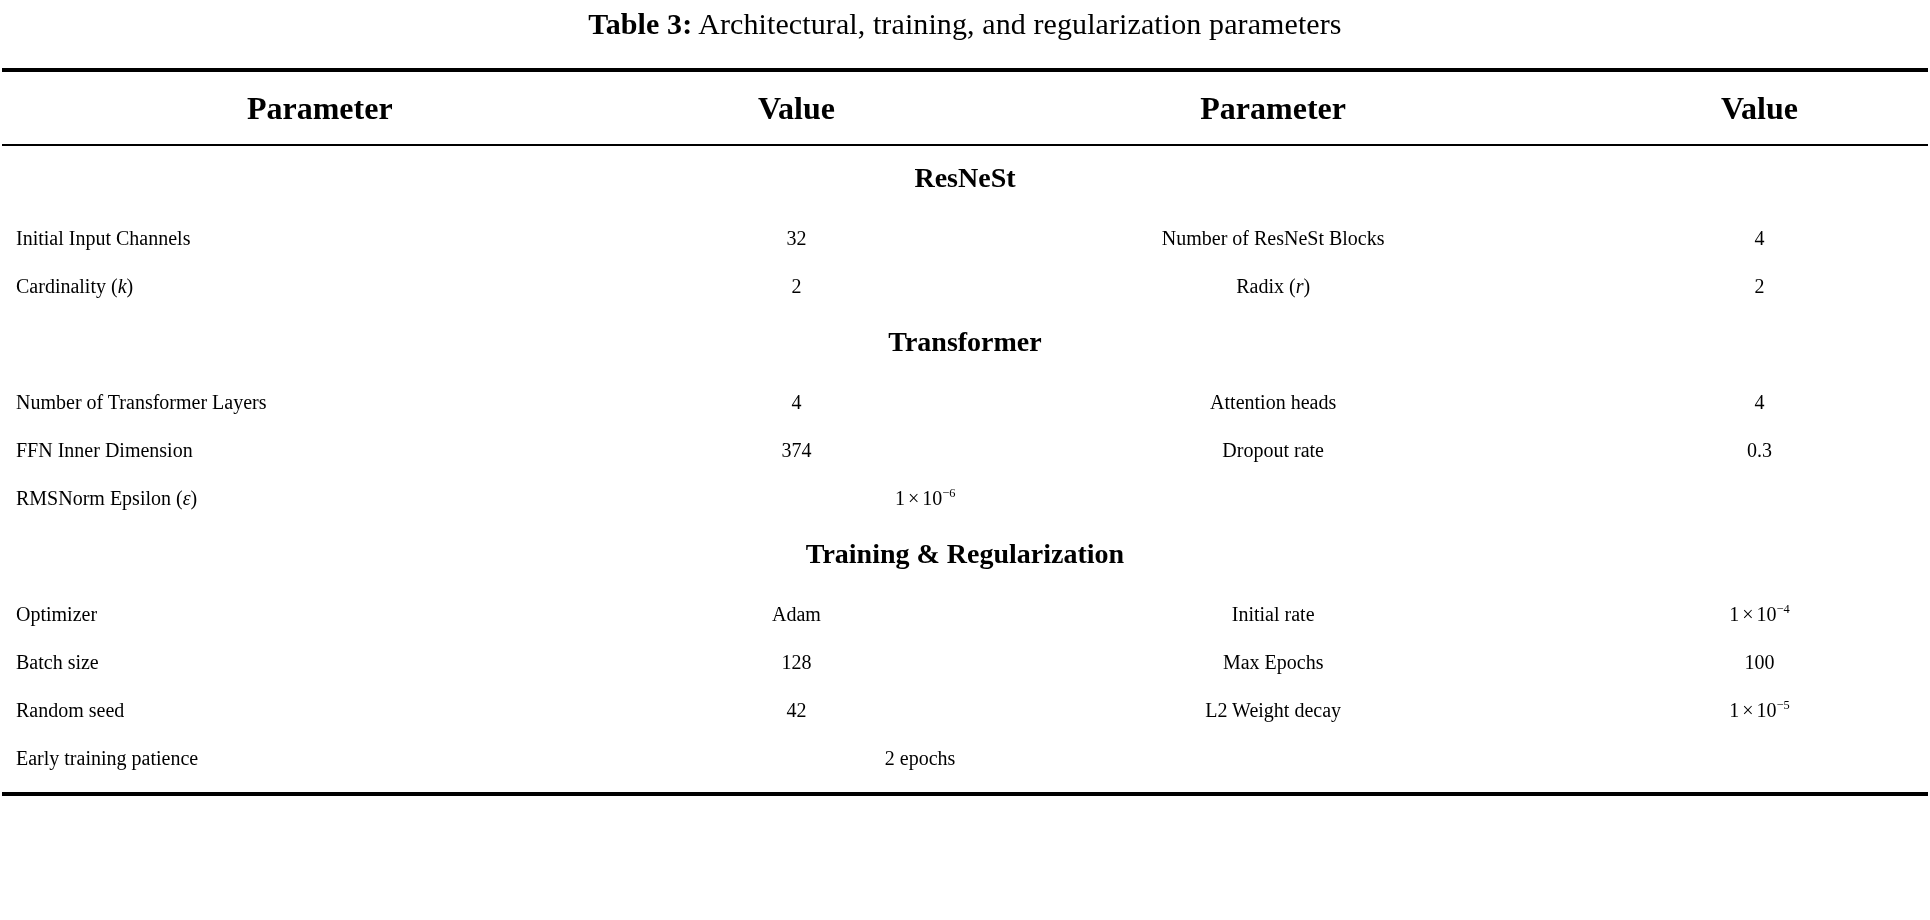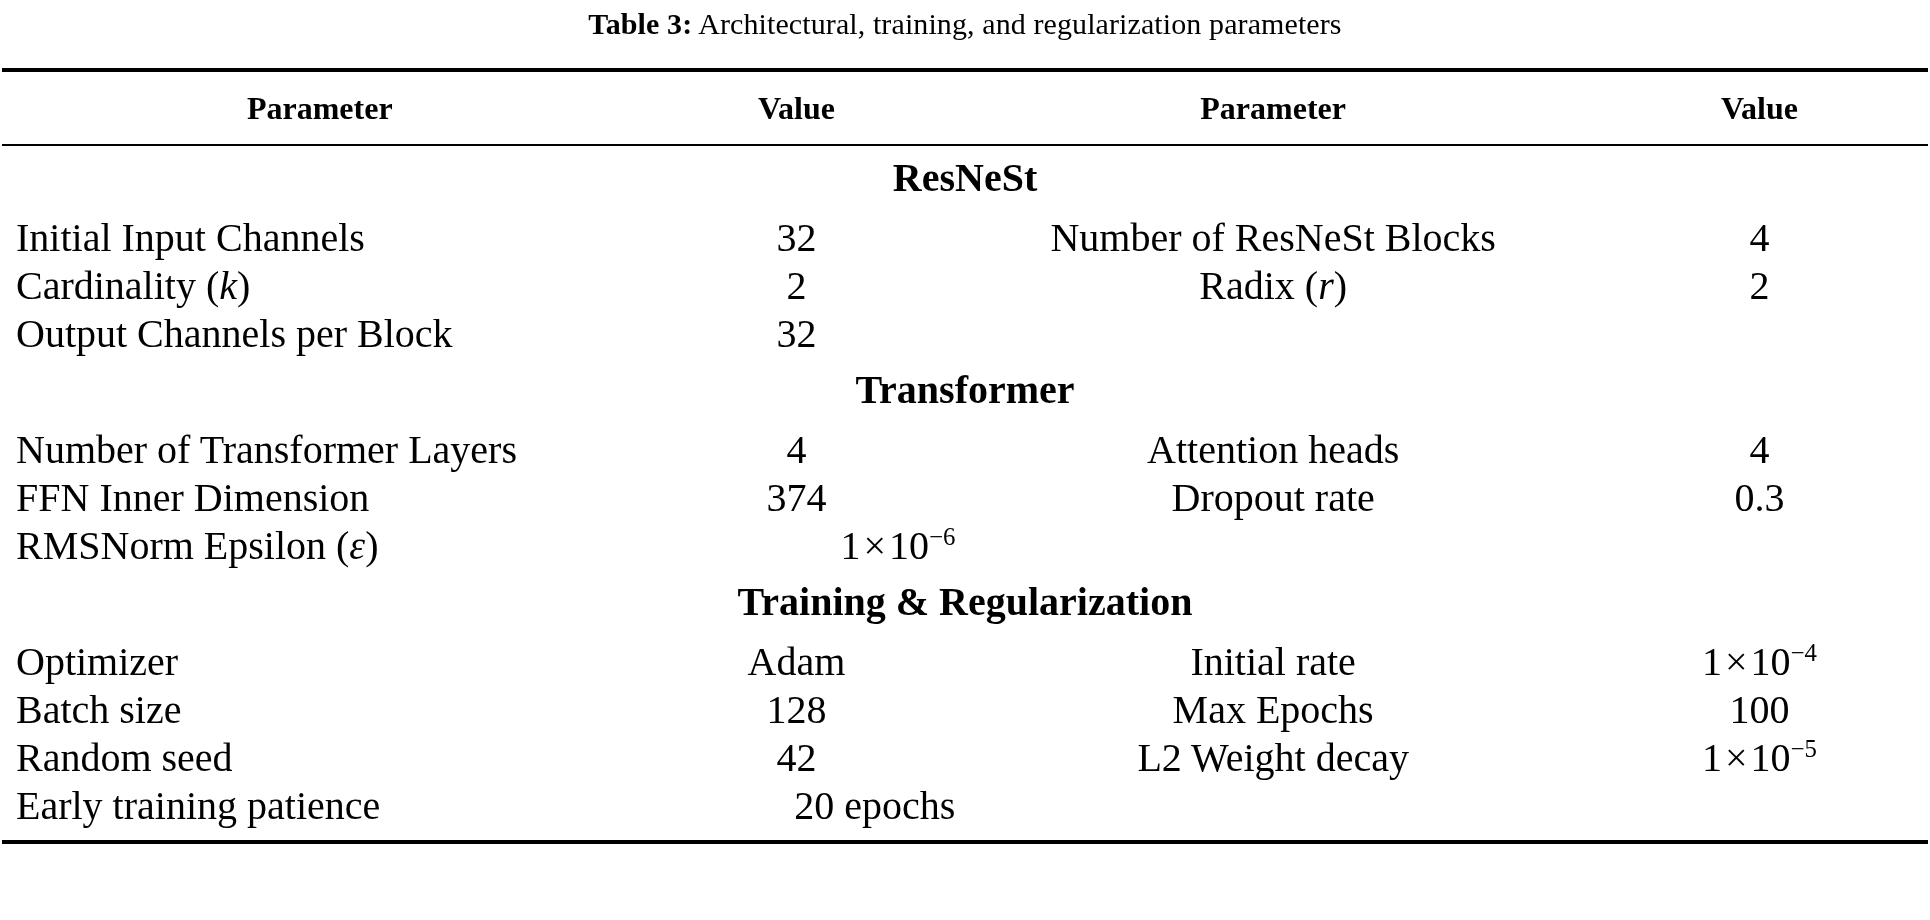--- a/index.html
+++ b/index.html
@@ -76,29 +76,29 @@
     font-weight: bold;
     text-align: center;
     font-size: 32px;
     height: 72px;
     line-height: 72px;
   }
 
   .section-row td {
     text-align: center;
     font-weight: bold;
-    font-size: 40px;
+    font-size: 28px;
     height: 64px;
     line-height: 64px;
   }
 
   .data-row td {
     height: 48px;
     line-height: 48px;
-    font-size: 40px;
+    font-size: 20px;
   }
   .data-row td.param {
     text-align: left;
     padding-left: 14px;
   }
   .data-row td.value {
     text-align: center;
   }
   .data-row td.value.left-pad {
     text-align: right;
@@ -183,26 +183,20 @@
           <td class="value">4</td>
         </tr>
 
         <tr class="data-row">
           <td class="param">Cardinality (<span class="ital">k</span>)</td>
           <td class="value">2</td>
           <td class="param" style="text-align:center;padding-left:0">Radix (<span class="ital">r</span>)</td>
           <td class="value">2</td>
         </tr>
 
-        <tr class="data-row">
-          <td class="param">Output Channels per Block</td>
-          <td class="value">32</td>
-          <td class="param" style="text-align:center;padding-left:0"></td>
-          <td class="value"></td>
-        </tr>
 
         <tr class="section-row">
           <td colspan="4">Transformer</td>
         </tr>
 
         <tr class="data-row first-of-section">
           <td class="param">Number of Transformer Layers</td>
           <td class="value">4</td>
           <td class="param" style="text-align:center;padding-left:0">Attention heads</td>
           <td class="value">4</td>
@@ -242,21 +236,21 @@
 
         <tr class="data-row">
           <td class="param">Random seed</td>
           <td class="value">42</td>
           <td class="param" style="text-align:center;padding-left:0">L2 Weight decay</td>
           <td class="value sci"><span class="mant">1</span><span class="times">×</span><span>10</span><sup>−5</sup></td>
         </tr>
 
         <tr class="data-row">
           <td class="param">Early training patience</td>
-          <td class="value left-pad">20 epochs</td>
+          <td class="value left-pad">2 epochs</td>
           <td class="param" style="text-align:center;padding-left:0"></td>
           <td class="value"></td>
         </tr>
 
         <tr class="spacer-row">
           <td colspan="4"></td>
         </tr>
 
       </tbody>
     </table>

